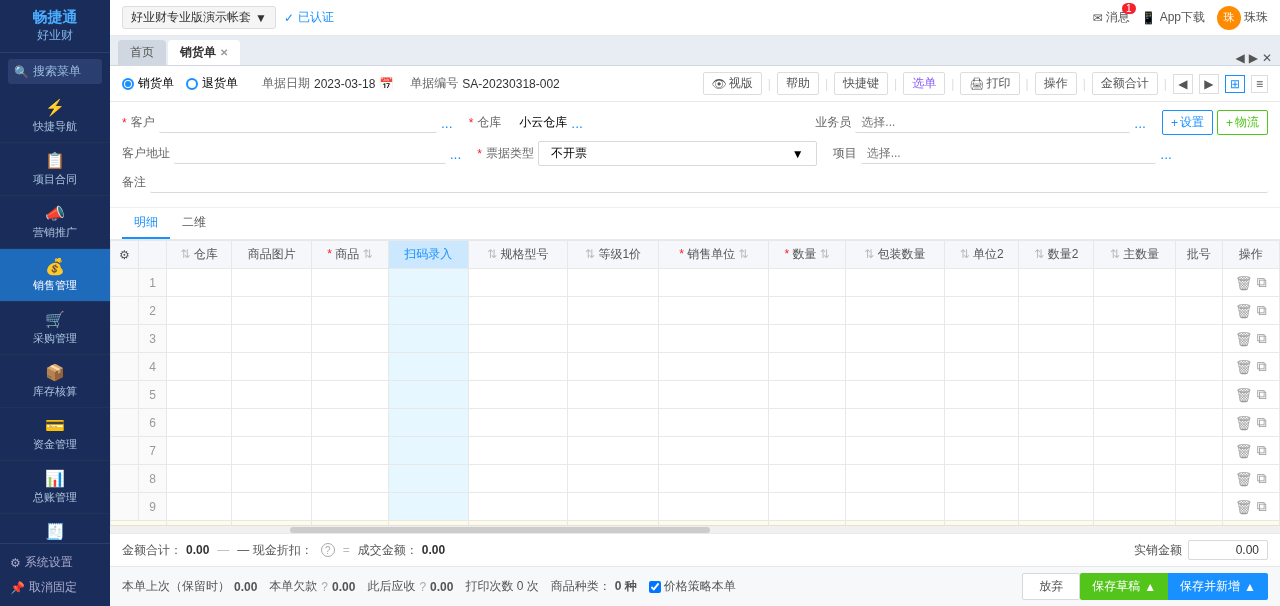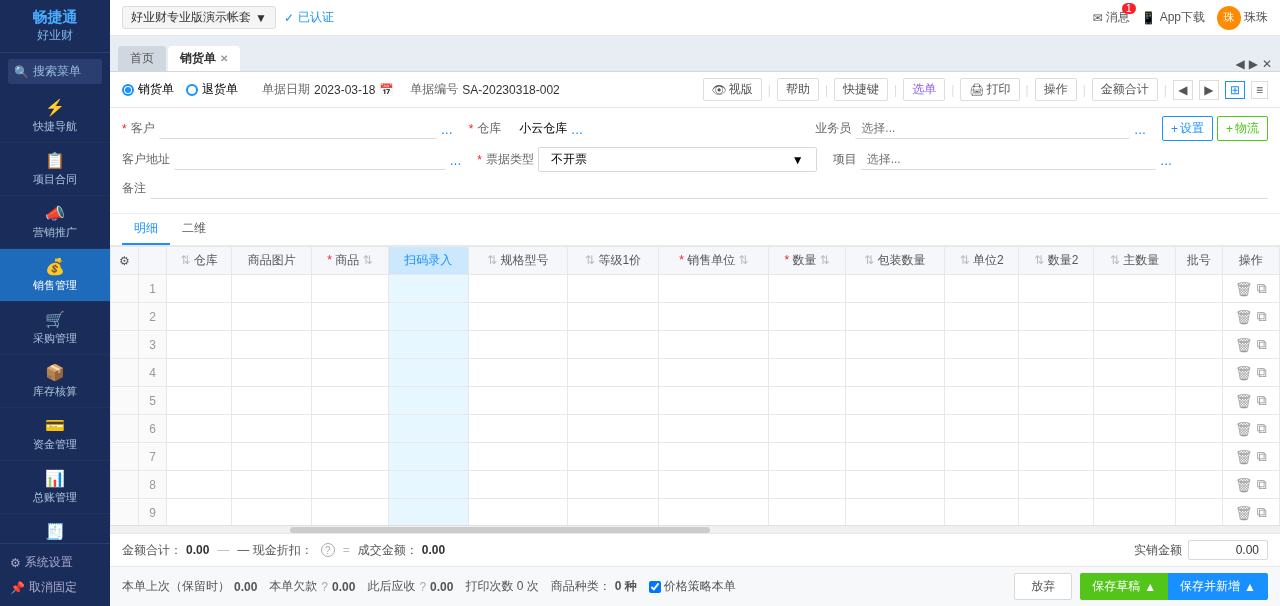--- a/index.html
+++ b/index.html
@@ -27,21 +27,21 @@
     .topbar { height: 36px; background: #fff; display: flex; align-items: center; padding: 0 12px; border-bottom: 1px solid #e8e8e8; justify-content: space-between; flex-shrink: 0; }
     .topbar-left { display: flex; align-items: center; gap: 8px; }
     .company-selector { display: flex; align-items: center; gap: 4px; background: #f5f5f5; border: 1px solid #ddd; border-radius: 3px; padding: 2px 8px; cursor: pointer; font-size: 12px; color: #333; }
     .company-verified { display: flex; align-items: center; gap: 4px; color: #1890ff; font-size: 12px; }
     .topbar-right { display: flex; align-items: center; gap: 12px; }
     .topbar-icon-btn { display: flex; align-items: center; gap: 3px; cursor: pointer; color: #555; font-size: 12px; position: relative; }
     .badge { background: #f5222d; color: #fff; border-radius: 8px; padding: 0 4px; font-size: 10px; position: absolute; top: -6px; right: -6px; min-width: 14px; text-align: center; }
     .user-avatar { width: 24px; height: 24px; border-radius: 50%; background: #ff8c00; display: flex; align-items: center; justify-content: center; color: #fff; font-size: 11px; }
 
     
-    .tabbar { height: 36px; background: #e8edf3; display: flex; align-items: flex-end; padding: 0 0 0 8px; flex-shrink: 0; border-bottom: 1px solid #d0d7e0; }
+    .tabbar { height: 30px; background: #e8edf3; display: flex; align-items: flex-end; padding: 0 0 0 8px; flex-shrink: 0; border-bottom: 1px solid #d0d7e0; }
     .tab { display: flex; align-items: center; gap: 4px; padding: 4px 12px; cursor: pointer; color: #555; border-radius: 4px 4px 0 0; font-size: 12px; background: #d0d7e0; margin-right: 2px; }
     .tab.active { background: #fff; color: #333; font-weight: bold; }
     .tab-close { color: #999; cursor: pointer; font-size: 10px; }
 
     
     .content { flex: 1; background: #fff; overflow: hidden; display: flex; flex-direction: column; }
 
     
     .form-header { padding: 6px 12px; border-bottom: 1px solid #e8e8e8; display: flex; align-items: center; gap: 8px; flex-shrink: 0; }
     .radio-group { display: flex; gap: 12px; align-items: center; }
@@ -93,21 +93,21 @@
     .summary-label { color: #555; }
     .summary-value { color: #333; font-weight: bold; }
     .summary-sep { color: #bbb; }
     .realized-amount { margin-left: auto; display: flex; align-items: center; gap: 6px; }
     .realized-input { border: 1px solid #d9d9d9; padding: 2px 8px; border-radius: 2px; width: 80px; text-align: right; color: #333; }
 
     
     .footer-bar { background: #f7f8fa; border-top: 1px solid #e8e8e8; padding: 6px 12px; display: flex; align-items: center; gap: 12px; flex-shrink: 0; }
     .footer-item { display: flex; align-items: center; gap: 4px; color: #555; }
     .footer-item .ques { color: #aaa; cursor: pointer; }
-    .footer-btns { margin-left: auto; display: flex; gap: 8px; }
+    .footer-btns { margin-left: auto; display: flex; }
     .btn-abandon { padding: 4px 16px; border: 1px solid #d9d9d9; background: #fff; cursor: pointer; border-radius: 2px; color: #555; }
     .btn-save-draft { padding: 4px 12px; border: none; background: #52c41a; color: #fff; cursor: pointer; border-radius: 2px 0 0 2px; display: flex; align-items: center; gap: 4px; }
     .btn-save-new { padding: 4px 12px; border: none; background: #1890ff; color: #fff; cursor: pointer; border-radius: 0 2px 2px 0; display: flex; align-items: center; gap: 4px; }
     .btn-save-group { display: flex; }
     .scrollbar-area { height: 8px; background: #f0f0f0; border-top: 1px solid #e0e0e0; flex-shrink: 0; position: relative; }
     .scrollbar-thumb { height: 6px; background: #ccc; border-radius: 3px; position: absolute; top: 1px; left: 180px; width: 420px; }
     .checkbox-item { display: flex; align-items: center; gap: 3px; }
     .checkbox-item input[type=checkbox] { width: 12px; height: 12px; }
   </style>
 </head>

